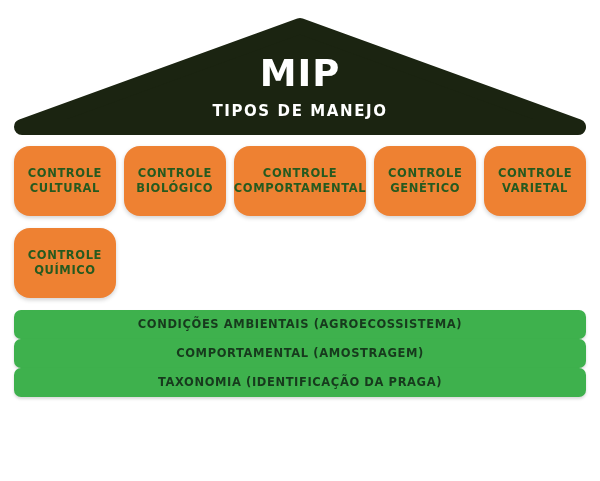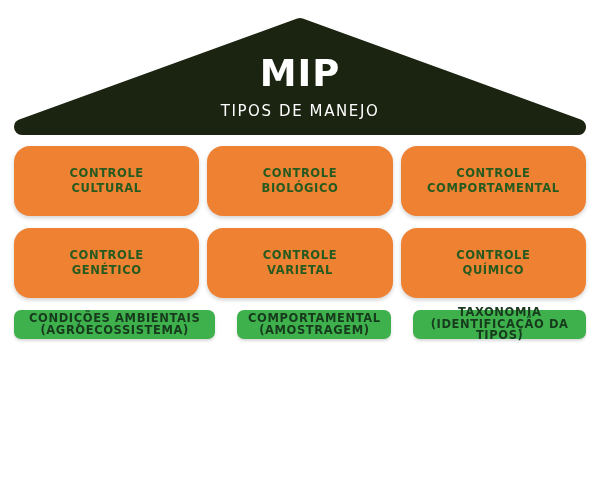--- a/index.html
+++ b/index.html
@@ -45,33 +45,33 @@
     line-height: 1;
   }
   .roof-subtitle {
     position: absolute;
     top: 104px;
     left: 0;
     width: 600px;
     text-align: center;
     color: var(--roof-text, #ffffff);
     font-size: 15px;
-    font-weight: normal;
+    font-weight: bold;
     letter-spacing: 1.6px;
     line-height: 1;
   }
 
   
   .cards {
     position: absolute;
     top: 146px;
     left: 14px;
     width: 572px;
     display: grid;
-    grid-template-columns: repeat(3, 1fr);
+    grid-template-columns: repeat(5, 1fr);
     column-gap: 8px;
     row-gap: 12px;
   }
   .card {
     height: 70px;
     background: var(--card-bg, #ee8132);
     border-radius: 16px;
     display: flex;
     align-items: center;
     justify-content: center;
@@ -87,22 +87,22 @@
     white-space: pre-line;
   }
 
   
   .bars {
     position: absolute;
     top: 310px;
     left: 14px;
     width: 572px;
     display: flex;
-    flex-direction: row;
-    gap: 22px;
+    flex-direction: column;
+    gap: 0;
   }
   .bar {
     height: 29px;
     background: var(--bar-bg, #3eb14d);
     border-radius: 7px;
     display: flex;
     align-items: center;
     justify-content: center;
     text-align: center;
     box-shadow: 0 2px 3px rgba(0,0,0,0.15);
@@ -154,17 +154,17 @@
   </div>
 
   <div class="bars">
     <div class="bar">
       <span class="bar-label">CONDIÇÕES AMBIENTAIS (AGROECOSSISTEMA)</span>
     </div>
     <div class="bar">
       <span class="bar-label">COMPORTAMENTAL (AMOSTRAGEM)</span>
     </div>
     <div class="bar">
-      <span class="bar-label">TAXONOMIA (IDENTIFICAÇÃO DA TIPOS)</span>
+      <span class="bar-label">TAXONOMIA (IDENTIFICAÇÃO DA PRAGA)</span>
     </div>
   </div>
 
 </div>
 
 </body></html>

